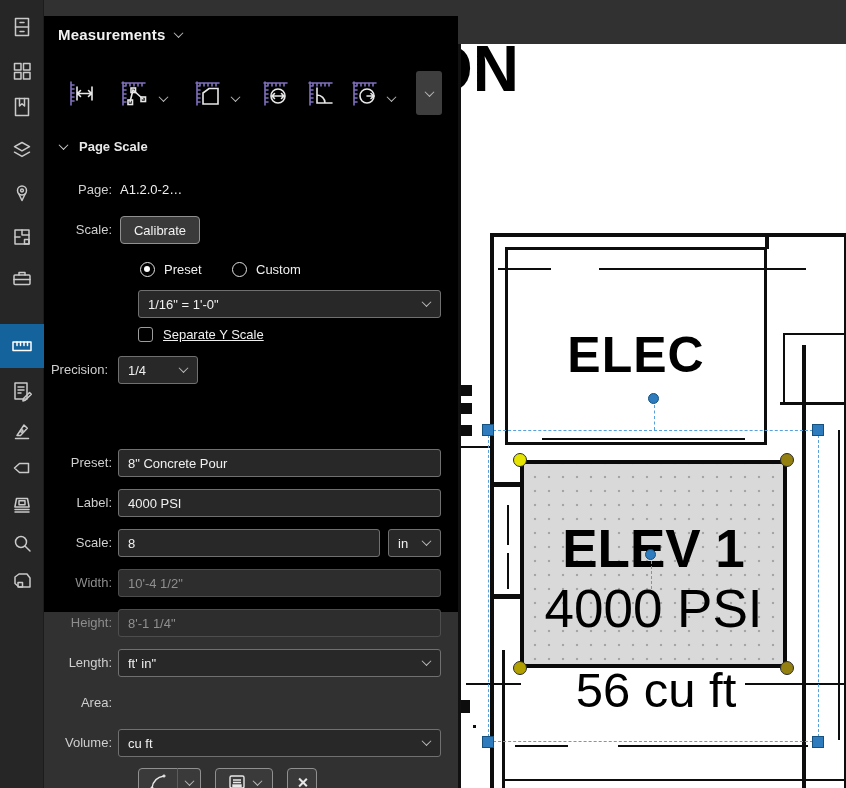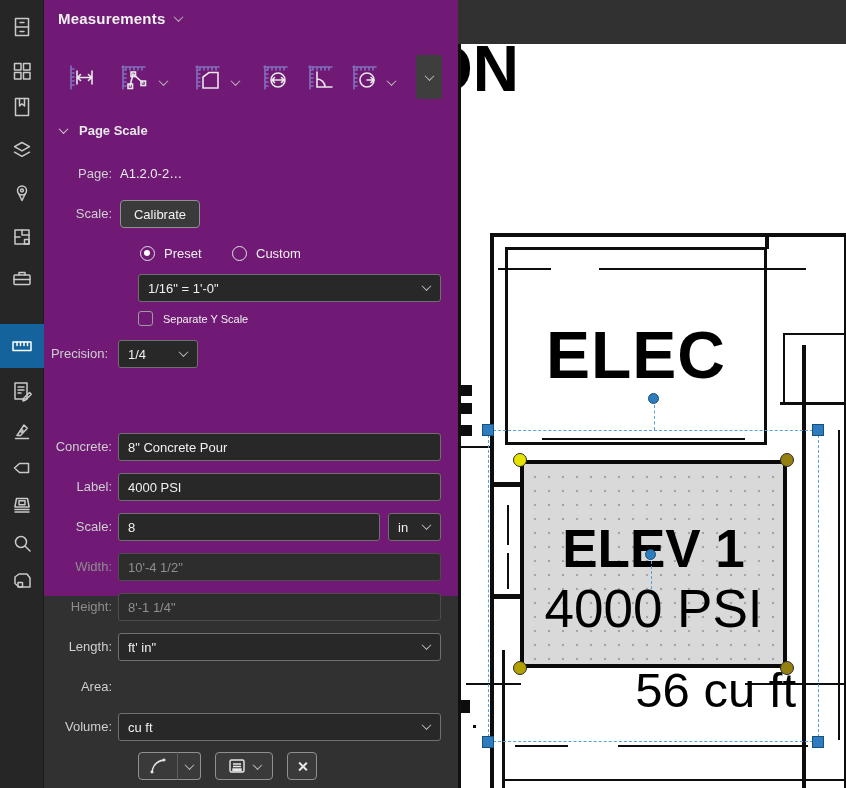--- a/index.html
+++ b/index.html
@@ -8,21 +8,21 @@
   #app { position:relative; width:846px; height:788px; background:#313131; }
 
   
   #rail { position:absolute; left:0; top:0; width:44px; height:788px; background:#262626; border-right:1px solid #1c1c1c; }
   .side-icon { position:absolute; left:0; width:44px; height:38px; display:flex; align-items:center; justify-content:center; cursor:pointer; }
   .side-icon.active { background:#15639c; height:44px; }
   .side-icon svg { stroke:#c9c9c9; fill:none; stroke-width:1.5; stroke-linejoin:round; stroke-linecap:round; }
   .side-icon.active svg { stroke:#ffffff; }
 
   
-  #panel { position:absolute; left:44px; top:0; width:414px; height:596px; background:#701a75; }
+  #panel { position:absolute; left:44px; top:16px; width:414px; height:596px; background:#000000; }
   #panel-title { position:absolute; left:14px; top:10px; color:#f2f2f2; font-size:15px; font-weight:bold; letter-spacing:.2px; display:flex; align-items:center; gap:10px; }
   .chev { width:7px; height:7px; border-right:1.6px solid #b9b9b9; border-bottom:1.6px solid #b9b9b9; transform:rotate(45deg) translate(-1px,-1px); display:inline-block; }
 
   .toolbtn { position:absolute; top:55px; width:44px; height:44px; display:flex; align-items:center; justify-content:center; border-radius:3px; cursor:pointer; }
   .toolchev { position:absolute; top:72px; width:14px; height:12px; cursor:pointer; }
   .toolbtn.overflow { background:#3e3e3e; width:26px; }
   svg.purp .r { stroke:#8170bd; } svg.purp .w { stroke:#e8e8e8; fill:none; }
   svg.purp { fill:none; stroke-width:1.6; stroke-linecap:round; }
 
   .sec-head { position:absolute; left:16px; color:#e8e8e8; font-size:13px; font-weight:bold; display:flex; gap:12px; align-items:center; }
@@ -47,29 +47,29 @@
   #tab-active { position:absolute; left:1px; top:6px; width:139px; height:38px; background:#3d3d3d; color:#e8e8e8; font-size:13px; display:flex; align-items:center; gap:14px; padding-left:16px; cursor:pointer; }
   #tab-close { position:relative; width:12px; height:12px; cursor:pointer; }
   #tab-close::before,#tab-close::after { content:""; position:absolute; left:5.5px; top:0; width:1.6px; height:12px; background:#d0d0d0; }
   #tab-close::before{transform:rotate(45deg);} #tab-close::after{transform:rotate(-45deg);}
 
   #canvas { position:absolute; left:458px; top:44px; width:388px; height:744px; background:#ffffff; border-left:3px solid #101010; overflow:hidden; }
   .k { position:absolute; background:#0d0d0d; }
   .bigtxt { position:absolute; color:#000; font-weight:bold; white-space:nowrap; }
 
   #room-elec { position:absolute; left:44px; top:203px; width:262px; height:198px; border:3px solid #0d0d0d; display:flex; align-items:center; justify-content:center; }
-  #room-elec span { font-size:66px; font-weight:bold; color:#000; letter-spacing:1px; margin-top:18px; }
+  #room-elec span { font-size:50px; font-weight:bold; color:#000; letter-spacing:1px; margin-top:18px; }
 
   #vol-rect { position:absolute; left:59px; top:416px; width:267px; height:208px; border:4px solid #0a0a0a;
     background-color:#d9d9d9;
     background-image:radial-gradient(#a5a5a5 1.3px, transparent 1.6px);
     background-size:14px 14px; background-position:4px 6px; }
   #vol-rect .l1 { position:absolute; left:0; width:100%; text-align:center; top:58px; font-size:53px; font-weight:bold; color:#000; line-height:1; }
   #vol-rect .l2 { position:absolute; left:0; width:100%; text-align:center; top:118px; font-size:53px; font-weight:normal; color:#000; line-height:1; }
-  #vol-label { position:absolute; left:55px; top:622px; width:280px; text-align:right; font-size:49px; color:#000; line-height:1; }
+  #vol-label { position:absolute; left:55px; top:622px; width:280px; text-align:center; font-size:49px; color:#000; line-height:1; }
 
   .dashH { position:absolute; height:0; border-top:1.6px dashed #55a0dd; }
   .dashV { position:absolute; width:0; border-left:1.6px dashed #55a0dd; }
   .bhandle { position:absolute; width:12px; height:12px; background:#2e7bbd; border:1.5px solid #15517f; }
   .bdot { position:absolute; width:11px; height:11px; border-radius:50%; background:#2e7bbd; border:1.5px solid #15517f; }
   .yhandle { position:absolute; width:14px; height:14px; border-radius:50%; border:1.5px solid #2b2b2b; }
 </style>
 </head>
 <body>
 
@@ -247,31 +247,31 @@
       <span style="color:#f0f0f0; font-size:13px;">Custom</span>
     </div>
 
     <div class="dd" style="left:94px; top:274px; width:303px">
       <span>1/16" = 1'-0"</span>
         <span class="chev"></span>
     </div>
 
     <div style="position:absolute; left:94px; top:311px; display:flex; align-items:center; gap:10px;">
       <span class="cbox"></span>
-      <span style="color:#f0f0f0; font-size:11px;">Separate Y Scale</span>
+      <span style="color:#f0f0f0; font-size:13px;text-decoration:underline;">Separate Y Scale</span>
     </div>
 
     <div class="flabel" style="left:0px; top:340px">Precision:</div>
     <div class="dd" style="left:74px; top:340px; width:80px">
       <span>1/4</span>
         <span class="chev"></span>
     </div>
 
 
-    <div class="flabel" style="left:4px; top:433px">Concrete:</div>
+    <div class="flabel" style="left:4px; top:433px">Preset:</div>
     <input class="inp" style="left: 74px; top: 433px; width: 323px;" value="8&quot; Concrete Pour">
 
     <div class="flabel" style="left:4px; top:473px">Label:</div>
     <input class="inp" style="left: 74px; top: 473px; width: 323px;" value="4000 PSI">
 
     <div class="flabel" style="left:4px; top:513px">Scale:</div>
     <input class="inp" style="left: 74px; top: 513px; width: 262px;" value="8">
     <div class="dd" style="left:344px; top:513px; width:53px">
       <span>in</span>
         <span class="chev"></span>

